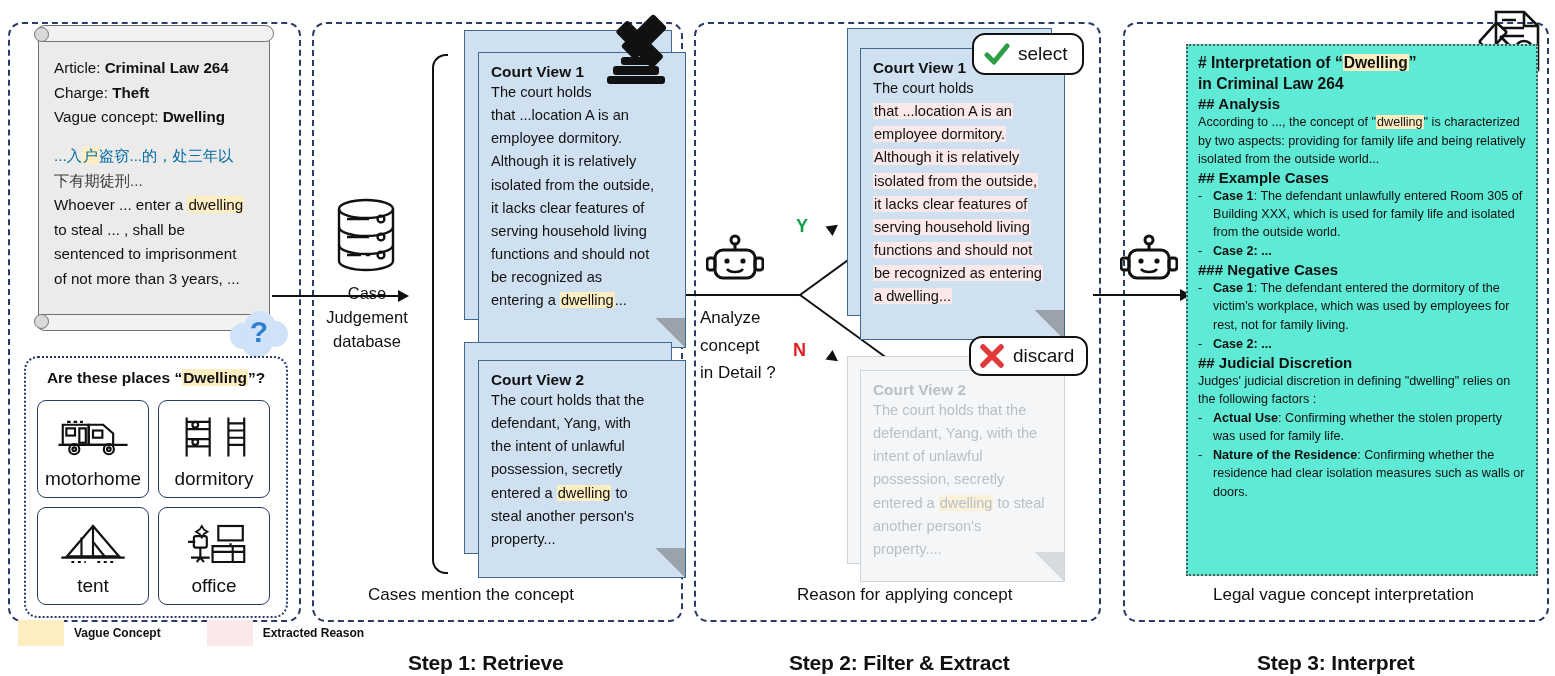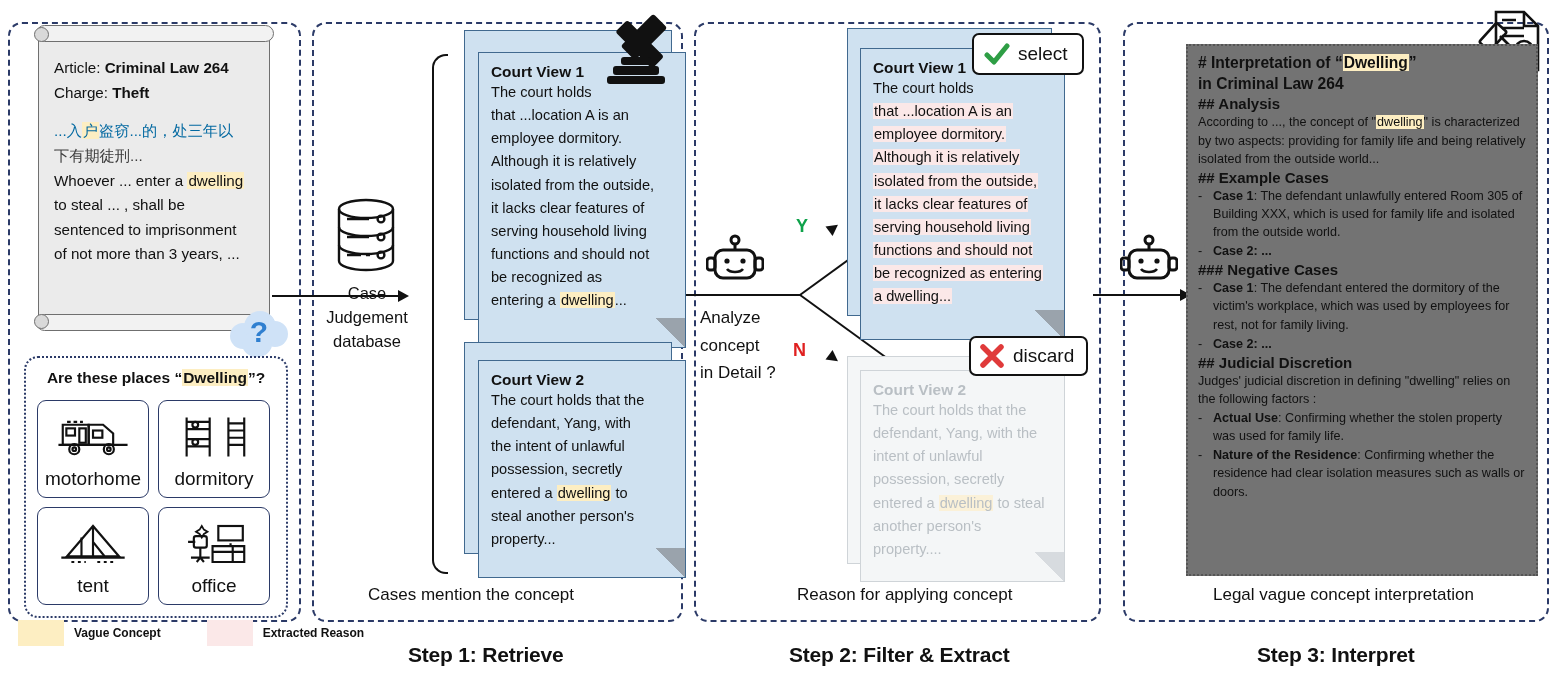--- a/index.html
+++ b/index.html
@@ -1,21 +1,21 @@
 <!DOCTYPE html>
 <html><head>
 <meta charset="utf-8">
 <style>
   html,body{margin:0;padding:0;background:#ffffff;}
   body{width:1555px;height:676px;position:relative;overflow:hidden;
        font-family:"Liberation Sans","DejaVu Sans",sans-serif;color:#111;}
 
   .panel{position:absolute;border:2px dashed #2b3a67;border-radius:14px;box-sizing:border-box;}
   .panel-caption{position:absolute;font-size:17px;color:#111;white-space:nowrap;}
-  .step-title{position:absolute;font-weight:bold;font-size:21px;letter-spacing:-.2px;white-space:nowrap;}
+  .step-title{position:absolute;font-weight:bold;font-size:21px;letter-spacing:-.2px;white-space:nowrap;margin-top:8px;}
 
   
   #scroll-doc{position:absolute;left:38px;top:33px;width:232px;height:290px;
      background:#ebebeb;border:1.6px solid #6f6f6f;border-radius:3px;box-sizing:border-box;}
   #scroll-doc .roll{position:absolute;left:-3px;width:238px;height:17px;background:#f2f2f2;
      border:1.6px solid #6f6f6f;border-radius:9px;box-sizing:border-box;}
   #scroll-doc .roll.top{top:-9px;}
   #scroll-doc .roll.bot{bottom:-9px;}
   #scroll-doc .knob{position:absolute;width:13px;height:13px;border:1.6px solid #6f6f6f;
      border-radius:50%;background:#d9d9d9;}
@@ -58,33 +58,33 @@
      background:linear-gradient(225deg,#9aa3ac 0 50%,transparent 50.5%);
      border-right:1.4px solid #41698f;border-bottom:1.4px solid #41698f;box-sizing:border-box;}
   .card.faded{background:#f4f6f7;border-color:#cfd4d8;color:#b9bfc4;}
   .card.faded .fold{background:linear-gradient(225deg,#d7dbdf 0 50%,transparent 50.5%);
      border-right-color:#cfd4d8;border-bottom-color:#cfd4d8;}
   .card.faded .hl-y{background:#fbf1d8;}
 
   .brace{position:absolute;border-left:2.4px solid #111;border-radius:14px 0 0 14px;}
 
   
-  .badge{position:absolute;background:#fff;border:2px solid #111;border-radius:7px;
+  .badge{position:absolute;background:#fff;border:2px solid #111;border-radius:13px;
      display:flex;align-items:center;gap:8px;padding:7px 14px 7px 10px;font-size:19px;}
 
   
   .arrow-line{position:absolute;height:2.2px;background:#111;}
   .arrow-head{position:absolute;width:0;height:0;border-top:6px solid transparent;
      border-bottom:6px solid transparent;border-left:11px solid #111;}
   .diag{position:absolute;transform-origin:0 50%;}
   .robot{position:absolute;width:58px;height:58px;}
   .yn{position:absolute;font-weight:bold;font-size:18px;}
 
   
-  #interp{position:absolute;left:1186px;top:44px;width:352px;height:532px;background:#737373;
+  #interp{position:absolute;left:1186px;top:44px;width:352px;height:532px;background:#5eead4;
      border:2px dotted #555;box-sizing:border-box;padding:7px 10px 0 10px;
      font-family:"Liberation Sans","DejaVu Sans",sans-serif;}
   #interp .h1{font-weight:bold;font-size:15.6px;line-height:1.33;}
   #interp .h2{font-weight:bold;font-size:15px;margin-top:1px;}
   #interp .p{font-size:12.6px;line-height:1.44;margin-top:1px;}
   #interp .li{font-size:12.6px;line-height:1.44;display:flex;gap:7px;margin-top:1px;}
   #interp .li .dash{width:8px;flex:none;}
   #interp .li .txt{flex:1;}
 
   
@@ -102,20 +102,22 @@
 <div id="scroll-doc">
   <div class="roll top"></div>
   <div class="roll bot"></div>
   <div class="knob" style="left:-5px;top:-7px;"></div>
   <div class="knob" style="left:-5px;bottom:-7px;"></div>
   <div class="doc-body">
     <div class="ln"><span>Article:</span>
       <b>Criminal Law 264</b></div>
     <div class="ln"><span>Charge:</span>
       <b>Theft</b></div>
+    <div class="ln"><span>Vague concept:</span>
+      <b>Dwelling</b></div>
     <div class="doc-gap"></div>
     <div class="ln" style="color:#0369a1;"><span>...入</span><span class="hl-y">户</span><span>盗窃...的，处三年以</span></div>
     <div class="ln" style="color:#3c3c3c;">下有期徒刑...</div>
     <div class="ln"><span>Whoever ... enter a </span><span class="hl-y">dwelling</span></div>
     <div class="ln">to steal ... , shall be</div>
     <div class="ln">sentenced to imprisonment</div>
     <div class="ln">of not more than 3 years, ...</div>
   </div>
 </div>
 

